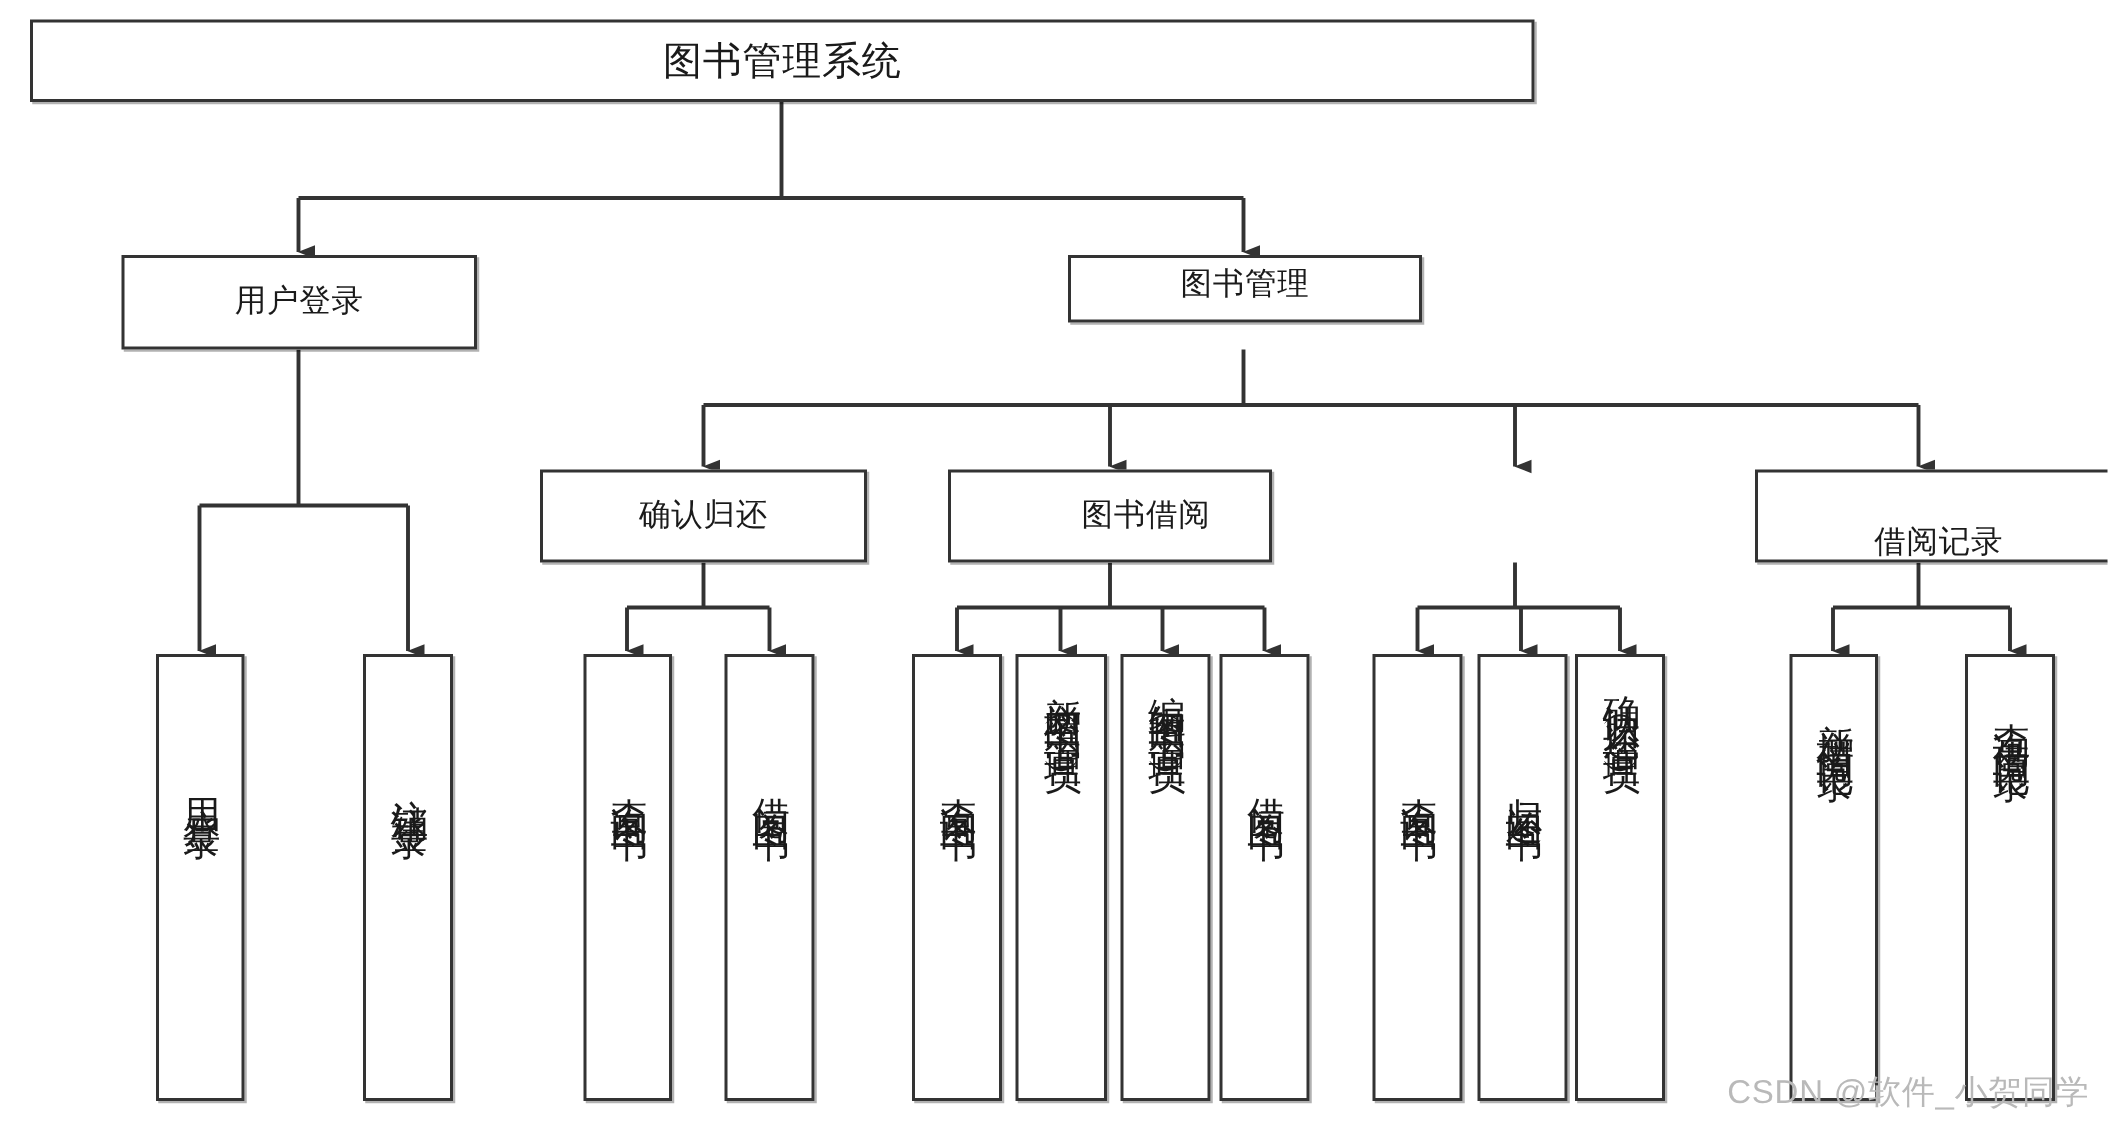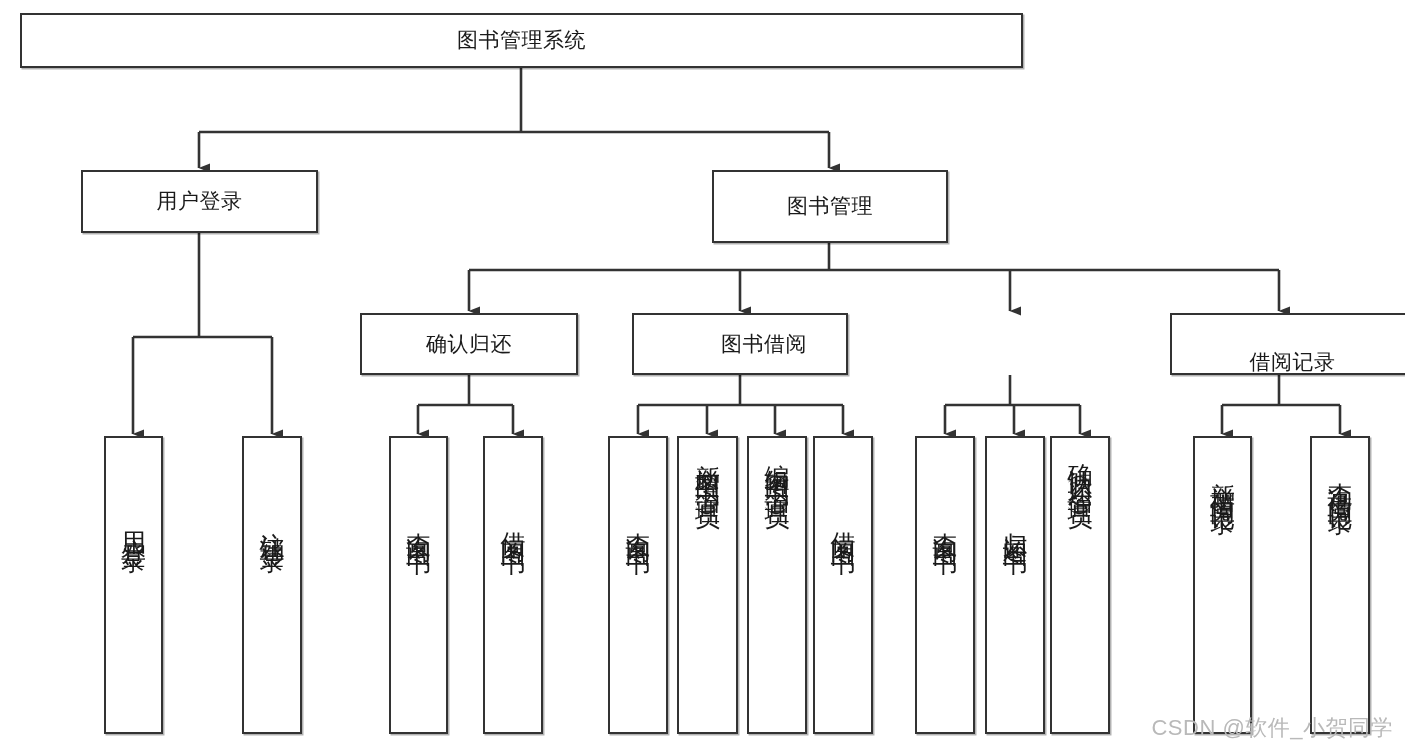--- a/index.html
+++ b/index.html
@@ -21,21 +21,21 @@
     color:#1a1a1a;
   }
   .node .lbl{
     display:block;
     text-align:center;
     line-height:1.05;
     letter-spacing:0.5px;
     white-space:nowrap;
   }
   .h-node .lbl{font-size:21px;}
-  .root .lbl{font-size:21px;}
+  .root .lbl{font-size:26px;}
   
   .v-node{align-items:flex-start;padding-top:0;}
   .v-node .lbl{
     writing-mode:vertical-rl;
     text-orientation:upright;
     font-size:25px;
     line-height:1.0;
     letter-spacing:6px;
     white-space:nowrap;
     margin:0 auto;
@@ -108,21 +108,21 @@
     </g>
   </svg>
 
   <div class="node h-node root" style="left:20px;top:13px;width:1003px;height:55px;">
     <span class="lbl">图书管理系统</span>
   </div>
 
   <div class="node h-node" style="left:81px;top:170px;width:237px;height:63px;">
     <span class="lbl">用户登录</span>
   </div>
-  <div class="node h-node" style="left:712px;top:170px;width:236px;height:73px;">
+  <div class="node h-node" style="left:712px;top:170px;width:236px;height:45px;font-family:Liberation Mono, monospace;">
     <span class="lbl">图书管理</span>
   </div>
 
   <div class="node h-node" style="left:360px;top:313px;width:218px;height:62px;">
     <span class="lbl">确认归还</span>
   </div>
   <div class="node h-node" style="left:632px;top:313px;width:216px;height:62px;padding-left:48px;">
     <span class="lbl">图书借阅</span>
   </div>
   <div class="node h-node" style="left:1170px;top:313px;width:245px;height:62px;align-items:flex-end;">

